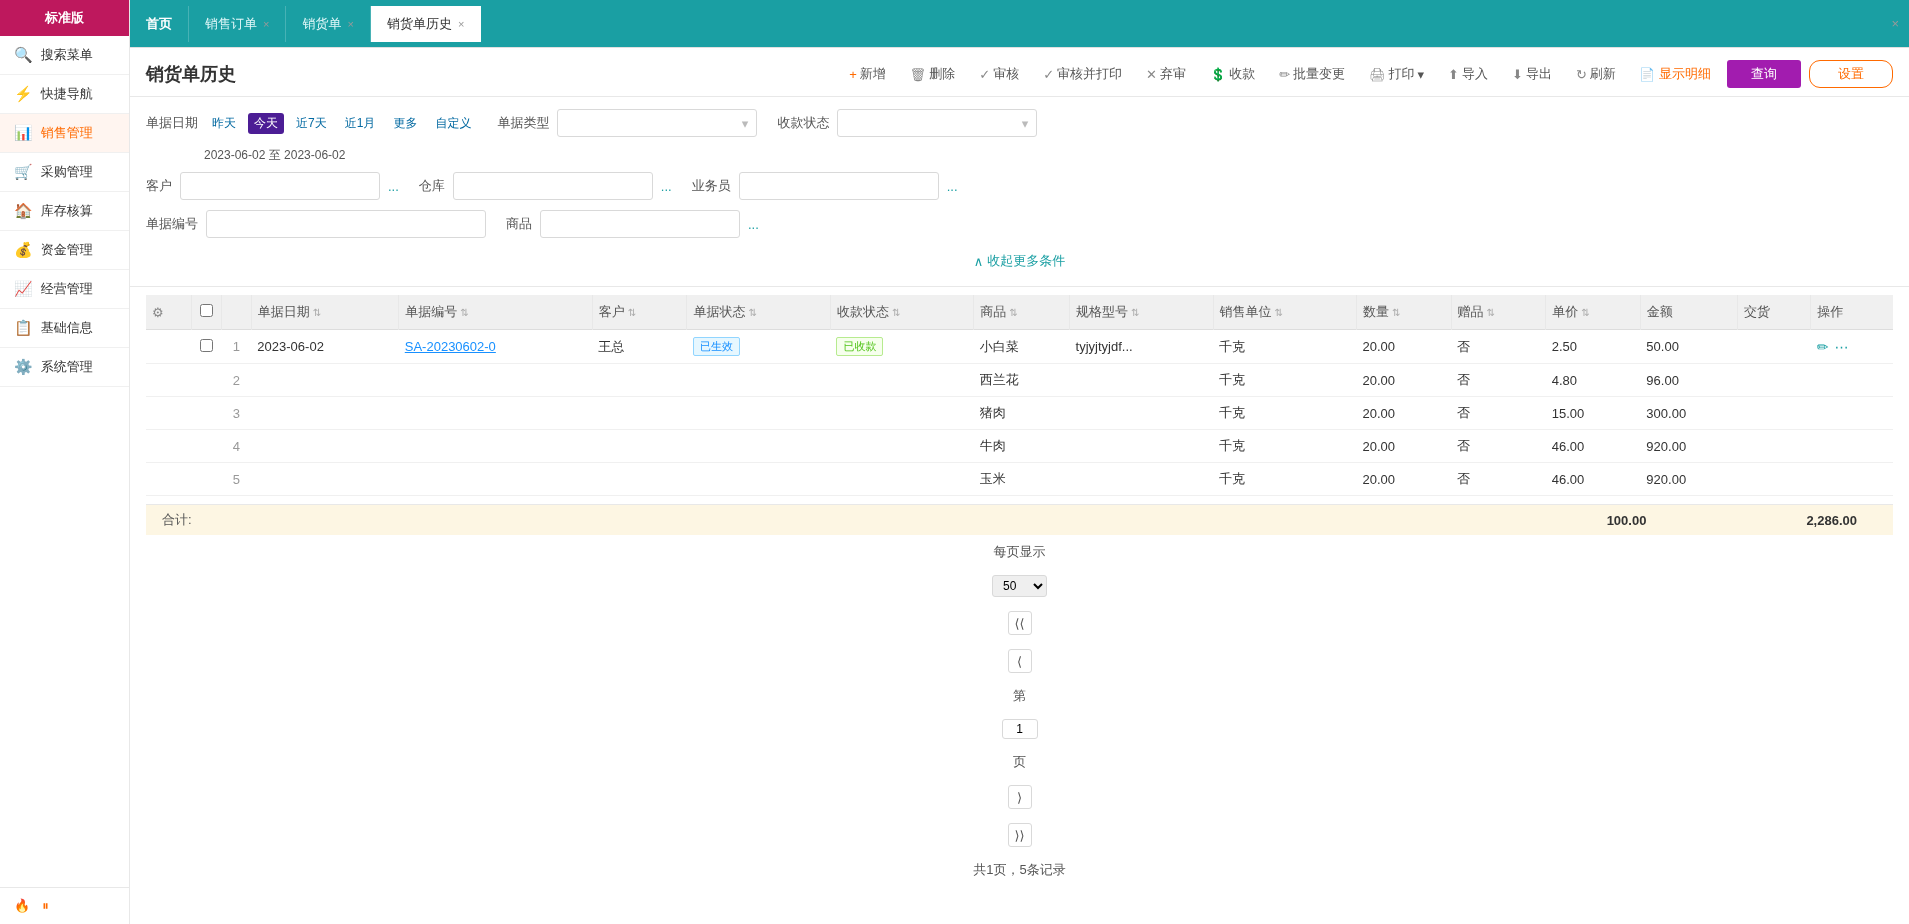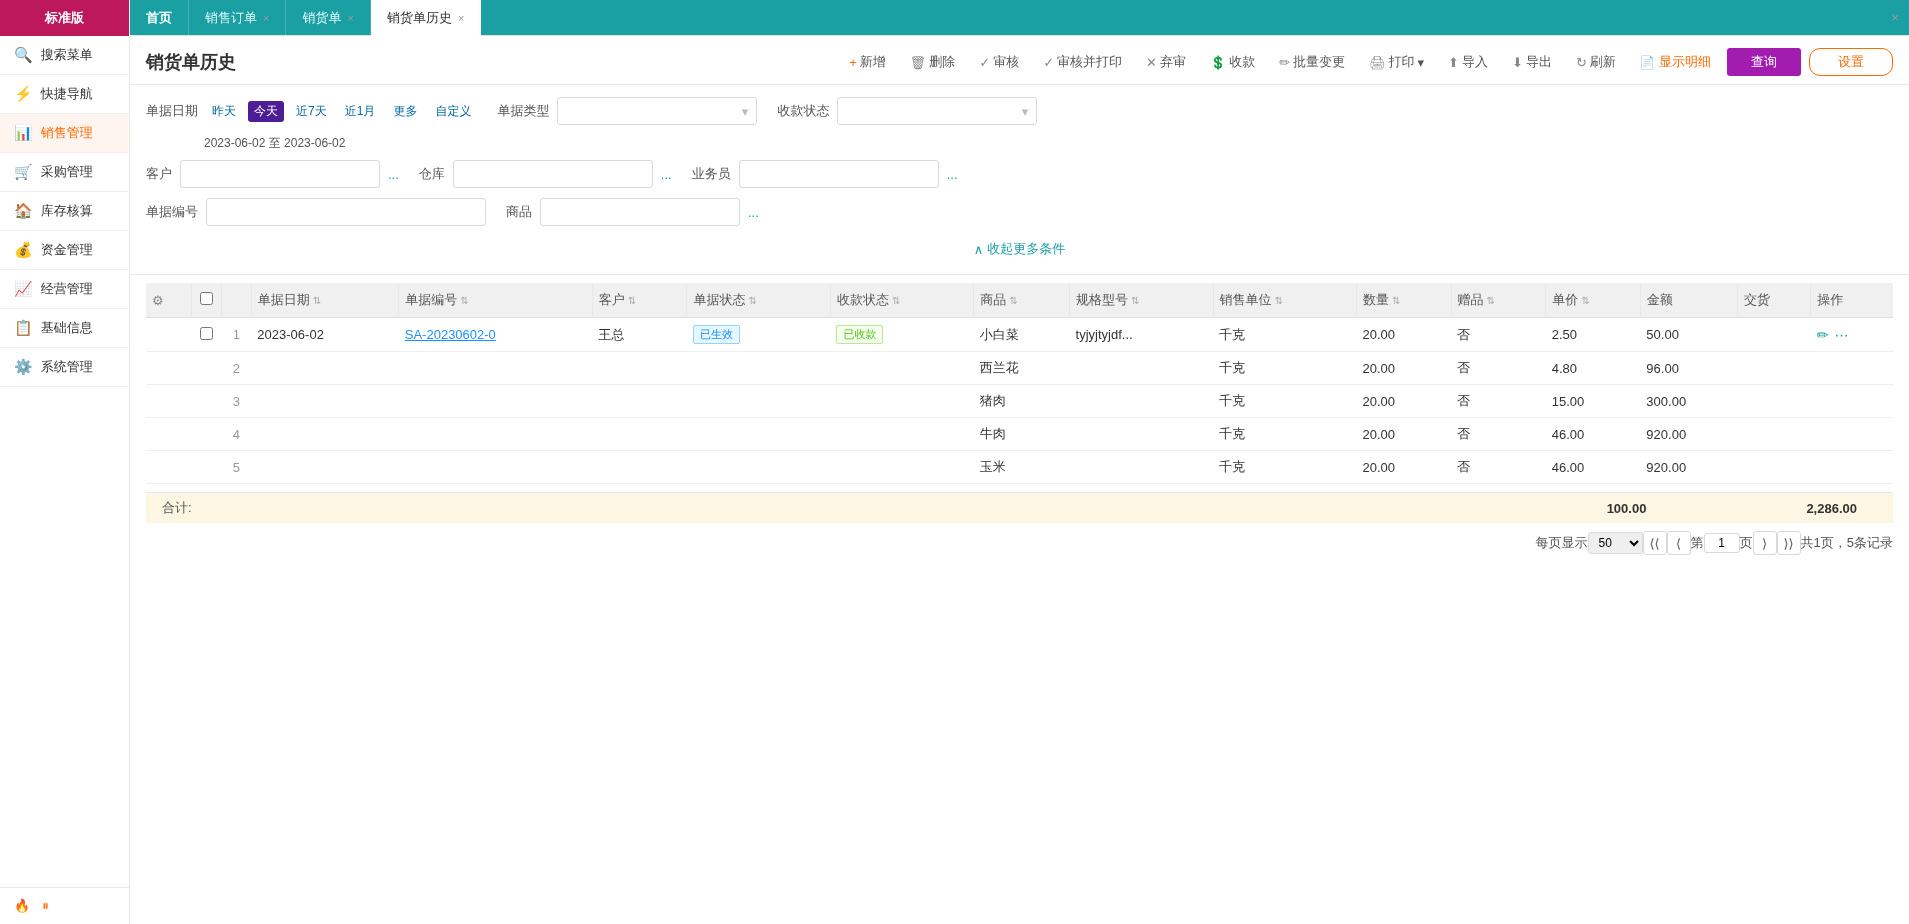--- a/index.html
+++ b/index.html
@@ -55,21 +55,21 @@
       overflow: hidden;
     }
 
     
     .tab-bar {
       background: #fff;
       border-bottom: 1px solid #e0e0e0;
       display: flex;
       align-items: center;
       padding: 0;
-      height: 36px;
+      height: 48px;
       flex-shrink: 0;
     }
     .tab {
       padding: 0 16px;
       height: 36px;
       display: flex;
       align-items: center;
       gap: 6px;
       cursor: pointer;
       color: #555;
@@ -269,23 +269,24 @@
     .footer-label { width: 60px; color: #555; }
     .footer-values { display: flex; gap: 160px; margin-left: auto; padding-right: 20px; }
     .footer-value { font-weight: bold; }
 
     
     .pagination {
       display: flex;
       align-items: center;
       justify-content: flex-end;
       padding: 8px 16px;
-      gap: 0;
+      gap: 14px;
       font-size: 12px;
       color: #555;
+      flex-direction: column;
     }
     .page-size-select {
       border: 1px solid #d9d9d9;
       border-radius: 3px;
       padding: 2px 6px;
       font-size: 12px;
     }
     .page-btn {
       width: 24px;
       height: 24px;

